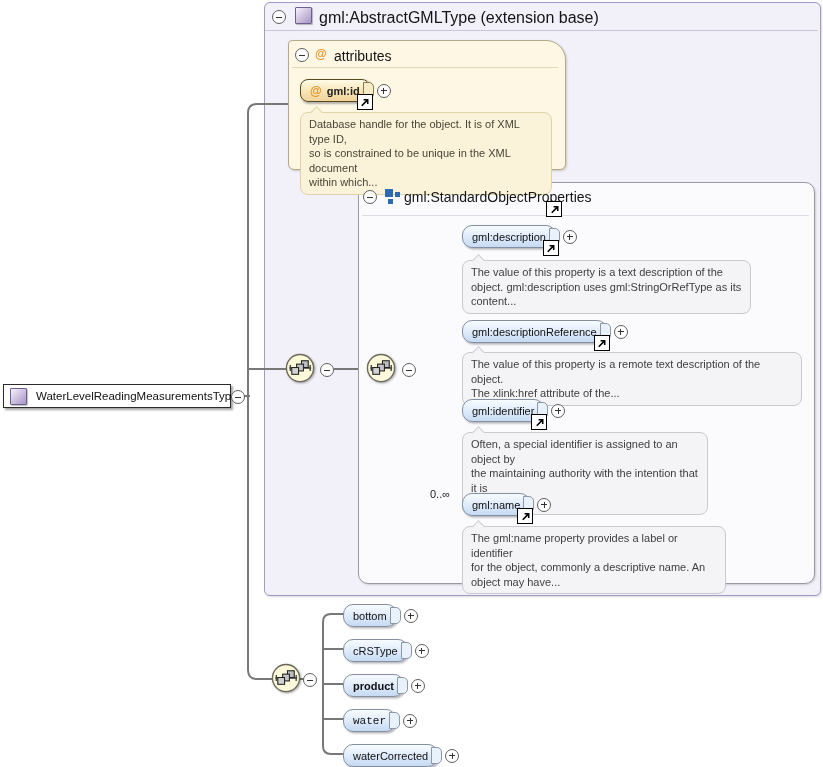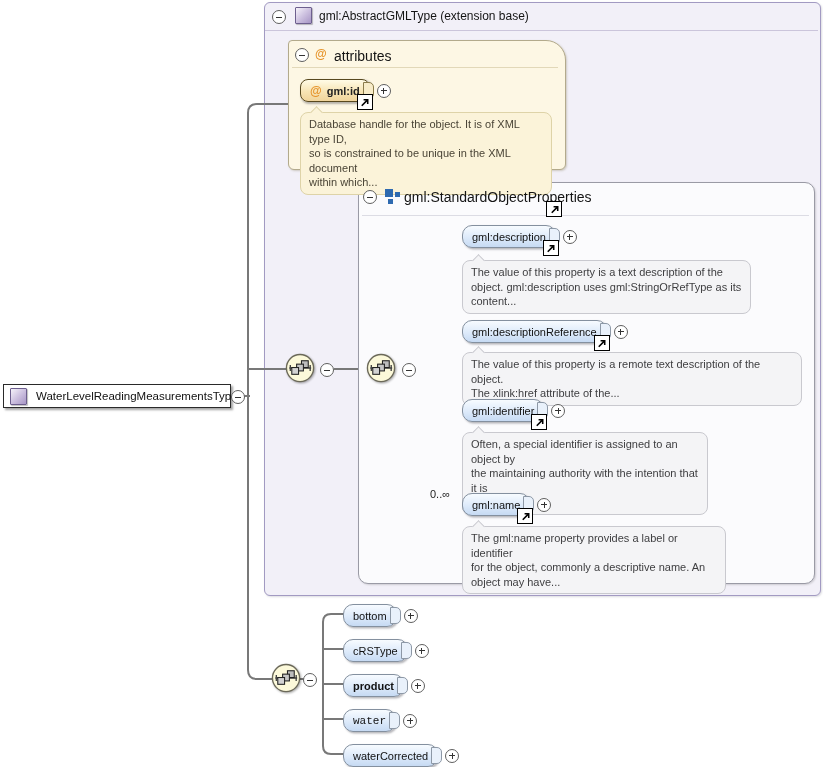--- a/index.html
+++ b/index.html
@@ -17,21 +17,21 @@
   .attr-box{
     background:#fdf7e4;border:1px solid #b3aa8c;
     border-radius:4px 20px 6px 6px;
     box-shadow:1px 1px 2px rgba(120,110,70,.3);
   }
   .sop-box{
     background:#fbfbfd;border:1px solid #9a9aa5;border-radius:10px;
     box-shadow:1px 1px 2px rgba(0,0,0,.15);
   }
   .sep{height:1px;}
-  .hdr-label{font-size:12px;color:#141414;white-space:nowrap;}
+  .hdr-label{font-size:16px;color:#141414;white-space:nowrap;}
   .hdr-label.small{font-size:14px;}
   
   .toggle{
     width:12px;height:12px;border:1px solid #5f5f5f;border-radius:50%;
     background:#fff;box-sizing:content-box;
   }
   .toggle::before{
     content:"";position:absolute;left:3px;right:3px;top:50%;height:1px;
     margin-top:-0.5px;background:#333;
   }

